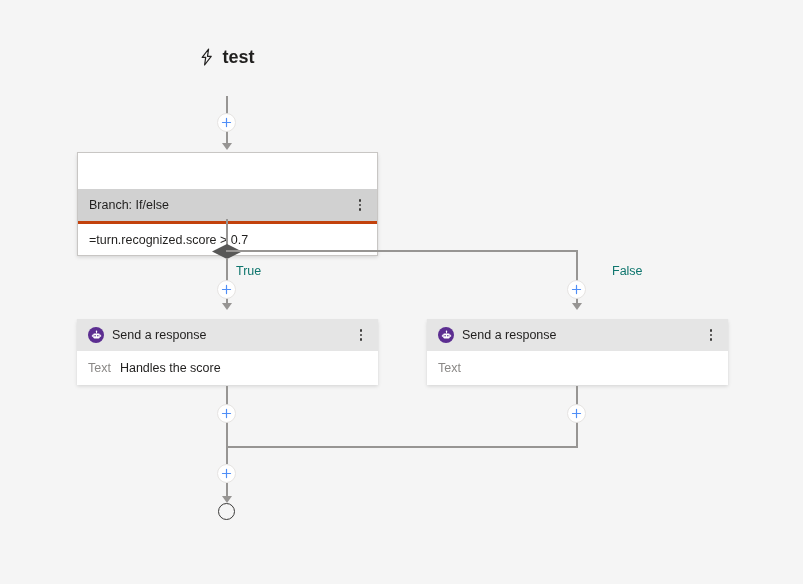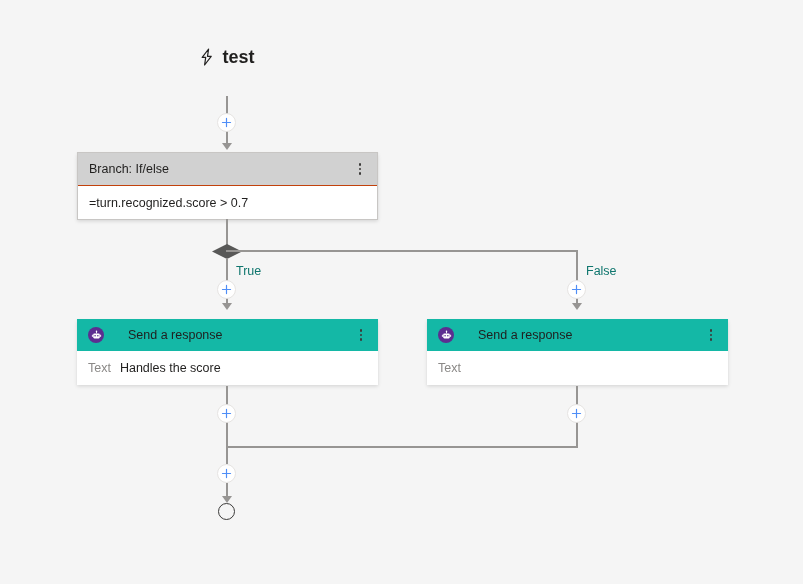--- a/index.html
+++ b/index.html
@@ -91,25 +91,25 @@
     margin-right: 9px;
   }
   .field-value {
     color: #201f1e;
   }
 
   
   .node.branch {
     border: 1px solid #c8c6c4;
   }
-  .node.branch .node-header { background: #d1d1d1; }
-  .node.branch .node-body { border-top: 1px solid #c2410c; }
-
-  
-  .node.response .node-header { background: #14b8a6; gap: 16px; }
+  .node.branch .node-header { background: #d1d1d1; margin-top: 36px; }
+  .node.branch .node-body { border-top: 3px solid #c2410c; }
+
+  
+  .node.response .node-header { background: #e5e5e5; }
 
   .bot-icon {
     width: 16px;
     height: 16px;
     border-radius: 50%;
     background: #5c2e91;
     margin-right: 8px;
     flex: 0 0 auto;
     display: flex;
     align-items: center;
@@ -237,21 +237,21 @@
   </div>
 
   <div class="line-v" style="left:226px; top:219px; height:32px;"></div>
   <div class="diamond" style="left:212px; top:244px;"></div>
 
   <div class="line-h" style="left:226px; top:250px; width:351px;"></div>
   <div class="line-v" style="left:576px; top:250px; height:56px;"></div>
   <div class="line-v" style="left:226px; top:258px; height:48px;"></div>
 
   <div class="branch-label" style="left:236px; top:263px;">True</div>
-  <div class="branch-label" style="left:586px; top:263px;">False</div>
+  <div class="branch-label" style="left:612px; top:263px;">False</div>
 
   <div class="plus" style="left:217px; top:280px;">
     <svg viewBox="0 0 12 12" width="11" height="11">
       <path d="M6 1.6v8.8M1.6 6h8.8" stroke="#4f8ef7" stroke-width="1.3" stroke-linecap="round"></path>
     </svg>
   </div>
   <div class="plus" style="left:567px; top:280px;">
     <svg viewBox="0 0 12 12" width="11" height="11">
       <path d="M6 1.6v8.8M1.6 6h8.8" stroke="#4f8ef7" stroke-width="1.3" stroke-linecap="round"></path>
     </svg>

